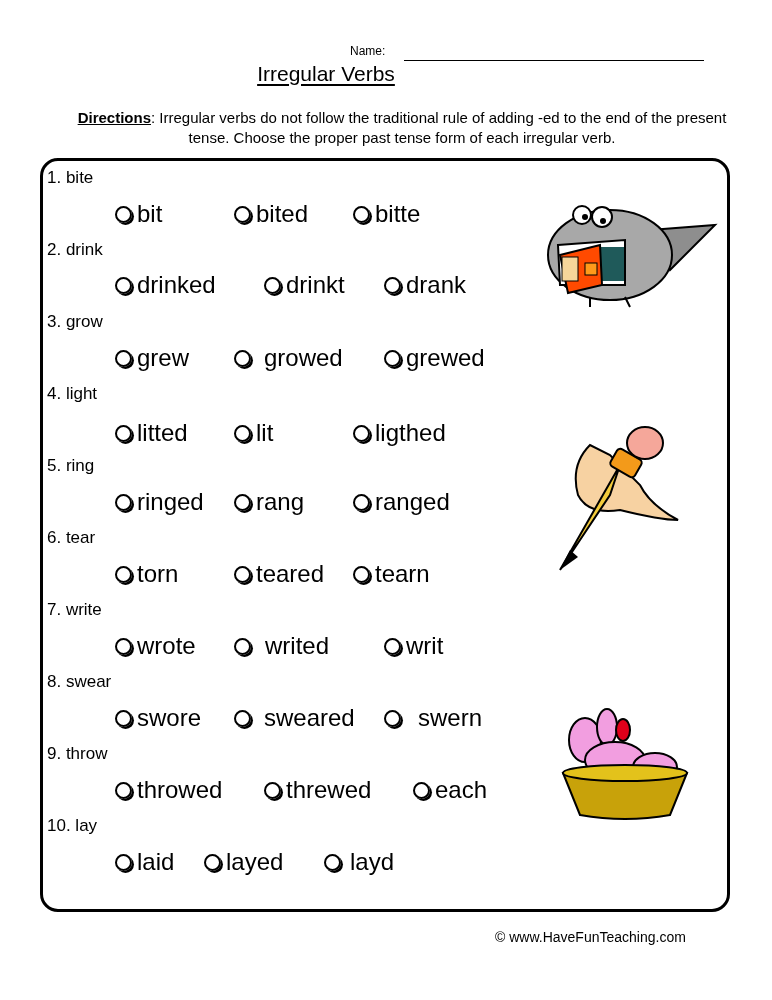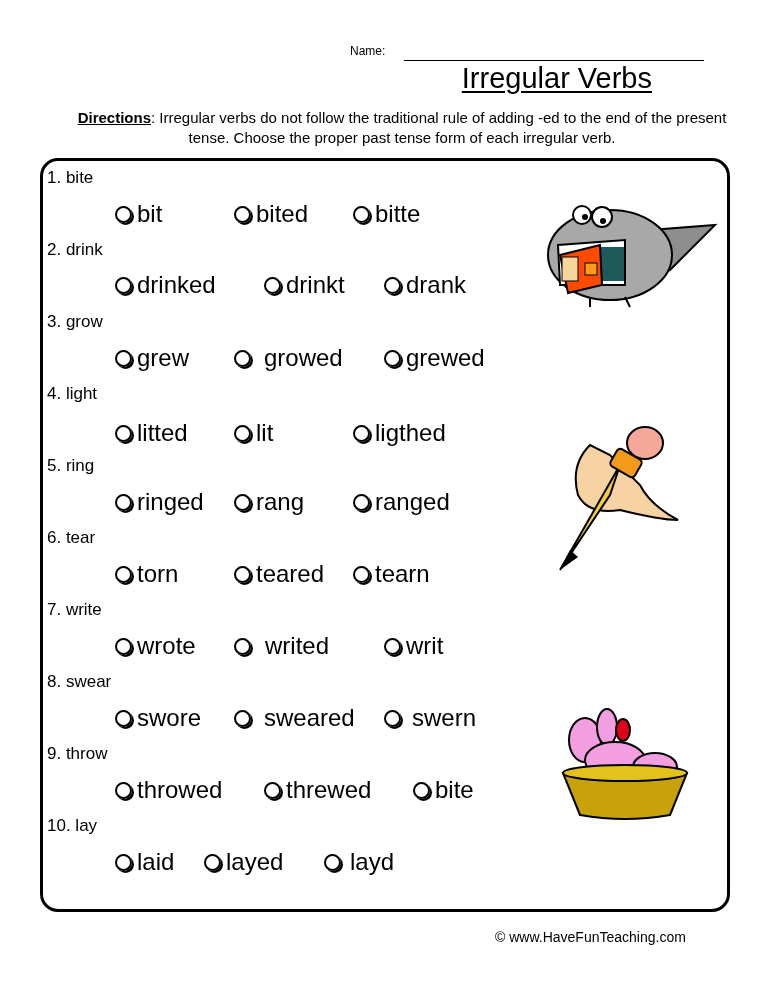--- a/index.html
+++ b/index.html
@@ -1,21 +1,21 @@
 <!DOCTYPE html>
 <html><head>
 <meta charset="utf-8">
 <style>
   html, body { margin: 0; padding: 0; background: #ffffff; }
   body { width: 772px; height: 1000px; position: relative; overflow: hidden;
          font-family: "Liberation Sans", sans-serif; color: #000; }
   .name-row { position: absolute; left: 350px; top: 44px; font-size: 12px; }
   .name-line { position: absolute; left: 404px; top: 60px; width: 300px; border-bottom: 1.5px solid #000; }
-  .title { position: absolute; left: 0; width: 652px; top: 62px; text-align: right;
-           font-size: 29px; text-decoration: underline; text-underline-offset: 3px; }
+  .title { position: absolute; left: 0; width: 652px; top: 62px; text-align: center;
+           font-size: 21px; text-decoration: underline; text-underline-offset: 3px; }
   .directions { position: absolute; left: 67px; top: 108px; width: 670px; font-size: 15px; line-height: 20px; text-align: center; }
   .directions .lbl { font-weight: bold; text-decoration: underline; }
   .box { position: absolute; left: 40px; top: 158px; width: 690px; height: 754px;
          border: 3px solid #000; border-radius: 18px; box-sizing: border-box; }
   .q-label { position: absolute; left: 47px; font-size: 17px; }
   .opt { position: absolute; font-size: 24px; display: flex; align-items: center; }
   .bubble { width: 17px; height: 17px; border-radius: 50%; border: 2px solid #000;
             box-shadow: 2px 2px 0 #000; margin-right: 5px; box-sizing: border-box; display: inline-block; }
   .footer { position: absolute; left: 495px; top: 929px; font-size: 14px; }
   .pic { position: absolute; }
@@ -133,35 +133,35 @@
 <div class="opt" style="left:115px;top:704px">
     <span class="bubble"></span>
     <span>swore</span>
   </div>
 <div class="opt" style="left:234px;top:704px">
     <span class="bubble"></span>
     <span style="margin-left:8px">sweared</span>
   </div>
 <div class="opt" style="left:384px;top:704px">
     <span class="bubble"></span>
-    <span style="margin-left:6px">swern</span>
+    <span style="margin-left:12px">swern</span>
   </div>
 
 <div class="q-label" style="top:744px">9.  throw</div>
 <div class="opt" style="left:115px;top:776px">
     <span class="bubble"></span>
     <span>throwed</span>
   </div>
 <div class="opt" style="left:264px;top:776px">
     <span class="bubble"></span>
     <span>threwed</span>
   </div>
 <div class="opt" style="left:413px;top:776px">
     <span class="bubble"></span>
-    <span>bite</span>
+    <span>each</span>
   </div>
 
 <div class="q-label" style="top:816px">10.  lay</div>
 <div class="opt" style="left:115px;top:848px">
     <span class="bubble"></span>
     <span>laid</span>
   </div>
 <div class="opt" style="left:204px;top:848px">
     <span class="bubble"></span>
     <span>layed</span>

